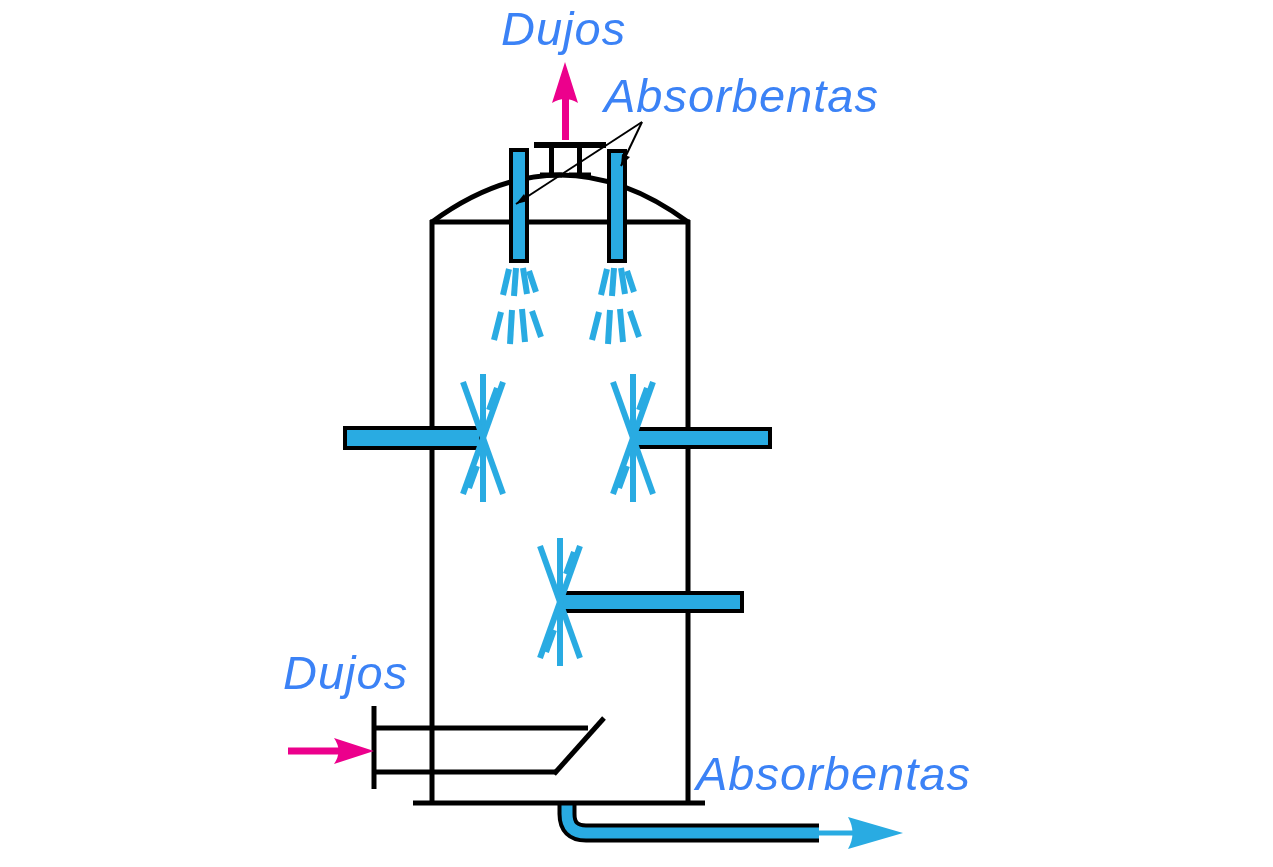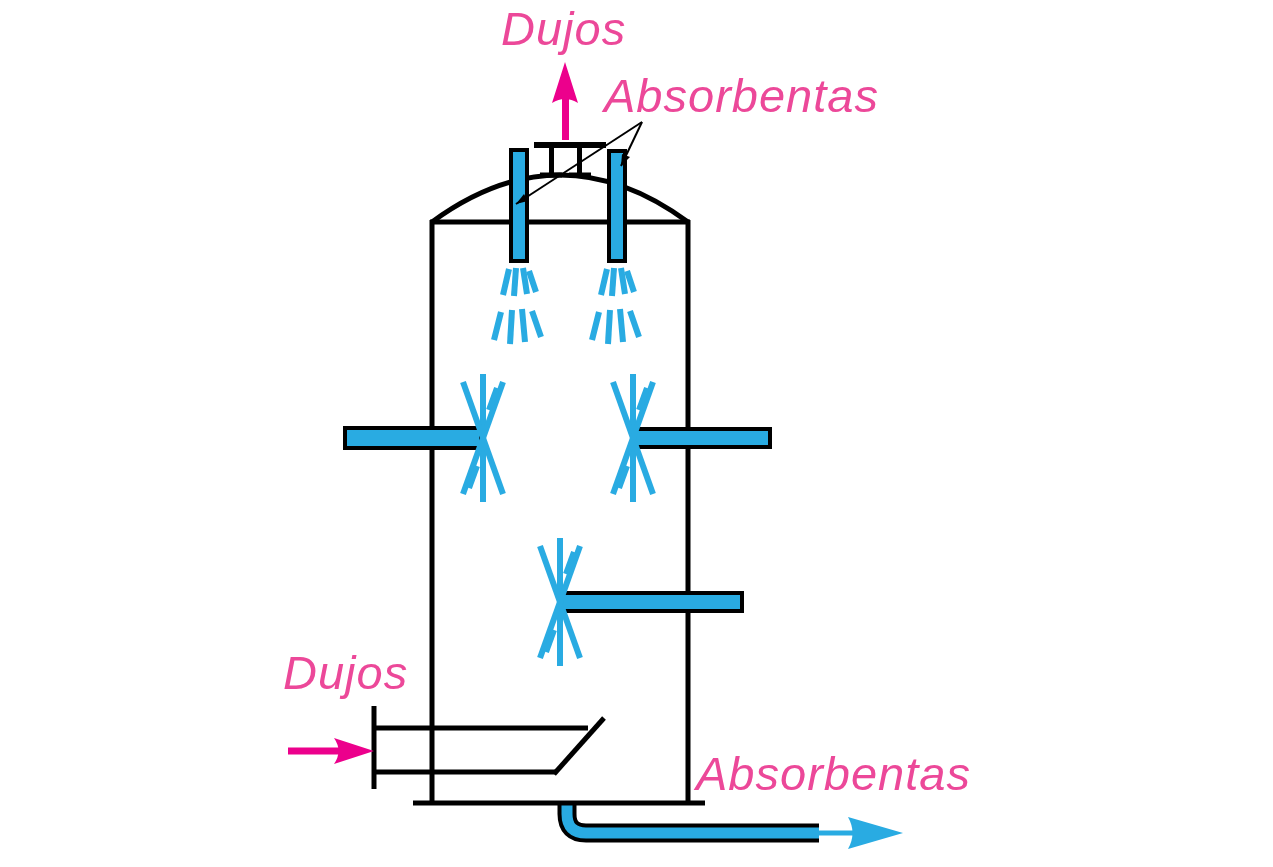--- a/index.html
+++ b/index.html
@@ -11,21 +11,21 @@
     overflow: hidden;
     font-family: "Liberation Sans", sans-serif;
   }
   #stage svg { position: absolute; left: 0; top: 0; }
   .label {
     position: absolute;
     font-style: italic;
     font-size: 47px;
     line-height: 1.05;
     letter-spacing: 1px;
-    color: #ec4899;
+    color: #3b82f6;
     white-space: nowrap;
     user-select: none;
   }
   .ink    { stroke: var(--outline-black, #000); fill: none; }
   .w5     { stroke-width: 5; }
   .w6     { stroke-width: 6; }
   .pipe   { fill: var(--pipe-blue, #29ABE2); stroke: var(--outline-black, #000); stroke-width: 4; }
   .spray  { stroke: var(--spray-blue, #29ABE2); stroke-width: 6; fill: none; stroke-linecap: butt; }
   .gas-shaft { stroke: var(--gas-magenta, #EC008C); stroke-width: 7; fill: none; }
   .gas-head  { fill: var(--gas-magenta, #EC008C); stroke: none; }

